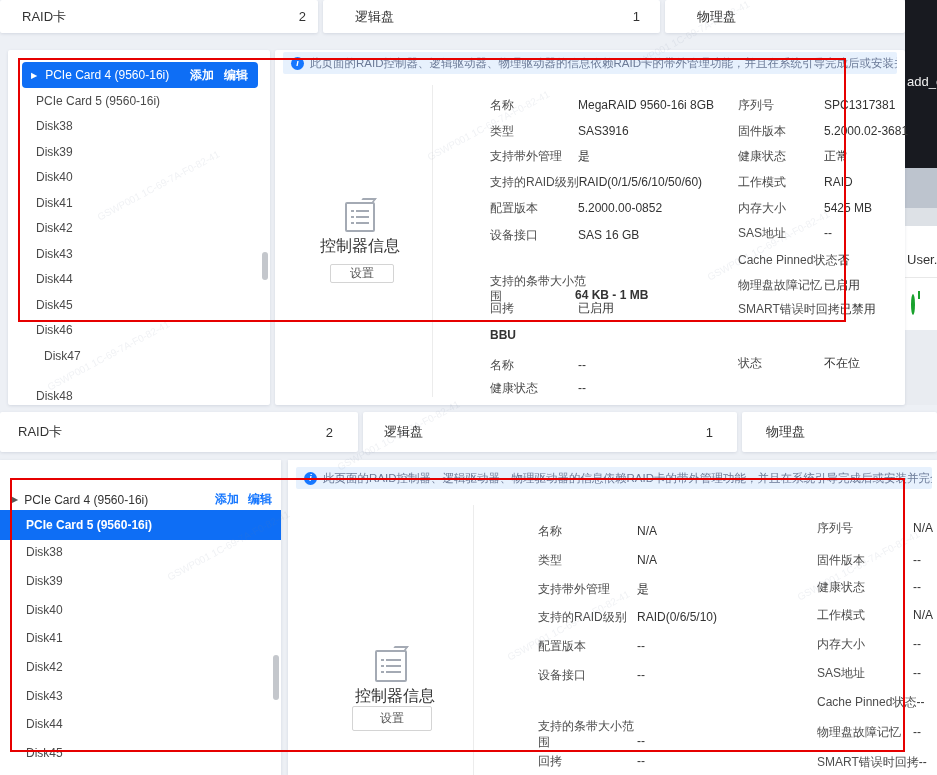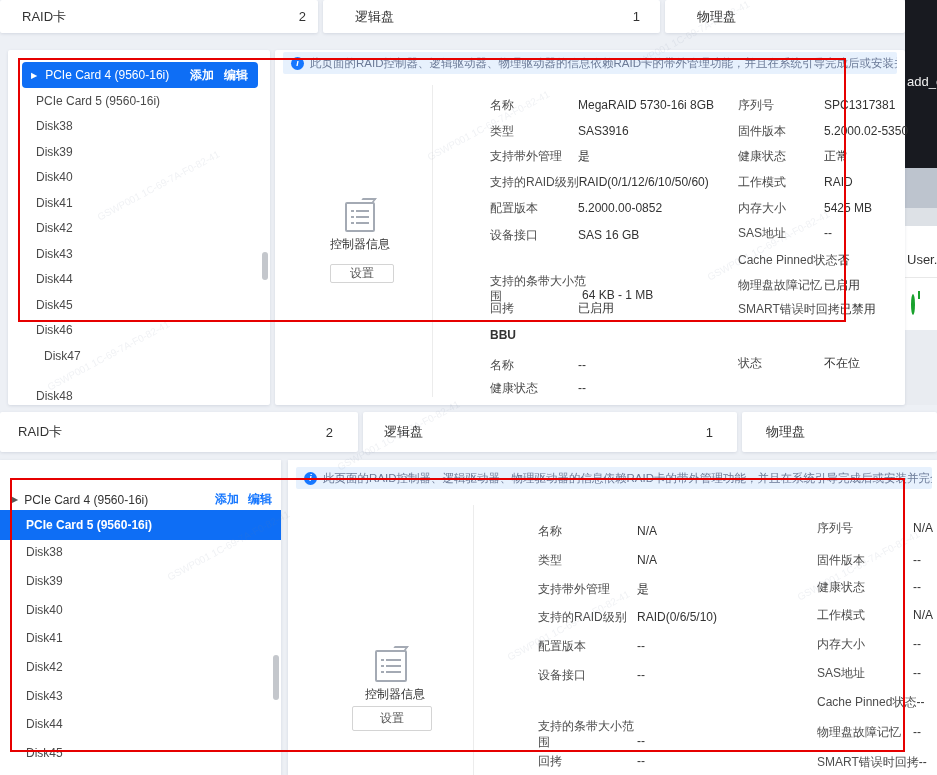--- a/index.html
+++ b/index.html
@@ -21,21 +21,21 @@
   .sitem{position:absolute;height:20px;line-height:20px;font-size:12px;color:#4a4a4a;cursor:pointer;white-space:nowrap;}
   .kv{position:absolute;display:flex;align-items:flex-start;white-space:nowrap;justify-content:space-between;}
   .kv .kl{flex:0 0 auto;font-size:12px;color:#4d4d4d;line-height:18px;}
   .kv .kvv{font-size:12px;color:#333;line-height:18px;}
   .c1t .kl{min-width:88px;} .c2t .kl{min-width:86px;}
   .c1b .kl{min-width:99px;} .c2b .kl{min-width:96px;}
   .kvwrap{position:absolute;margin-top:24px;}
   .kvwrap .kl{font-size:12px;color:#4d4d4d;}
   .kvwrap .kvv{position:absolute;font-size:12px;color:#333;white-space:nowrap;}
   .divider-v{position:absolute;width:1px;background:#ececec;}
-  .ctl-title{position:absolute;font-size:12px;color:#333;text-align:center;}
+  .ctl-title{position:absolute;font-size:16px;color:#333;text-align:center;}
   .btn{position:absolute;border:1px solid #d4d4d4;border-radius:2px;background:#fff;color:#555;
        font-size:12px;display:flex;align-items:center;justify-content:center;cursor:pointer;}
   .doc-icon{position:absolute;border:2px solid #a4aab4;border-radius:2px;background:#fff;}
   .doc-icon .flap{position:absolute;right:-2px;top:-6px;width:14px;height:5px;border:2px solid #a4aab4;border-bottom:none;border-left:none;transform:skewX(-35deg);}
   .doc-icon .ln{position:absolute;left:9px;height:2px;background:#a4aab4;right:4px;}
   .doc-icon .dot{position:absolute;left:4px;width:3px;height:2px;background:#a4aab4;}
   .red-rect{position:absolute;border:2px solid #e60000;pointer-events:none;z-index:40;}
   .thumb{position:absolute;width:6px;background:#c4c7cc;border-radius:3px;cursor:pointer;}
   .wm{position:absolute;font-size:10px;color:#6f7d99;opacity:.10;transform:rotate(-28deg);white-space:nowrap;pointer-events:none;z-index:30;}
   .power{position:relative;width:16px;height:16px;border:2px solid #18a12c;border-radius:50%;}
@@ -116,45 +116,45 @@
       <span class="ln" style="top:12px;"></span>
         <span class="dot" style="top:12px;"></span>
       <span class="ln" style="top:18px;"></span>
         <span class="dot" style="top:18px;"></span>
     </div>
     <div class="ctl-title" style="left:15px;top:186px;width:140px;">控制器信息</div>
     <div class="btn" style="left:55px;top:214px;width:64px;height:19px;">设置</div>
 
     <div class="kv c1t" style="left:215px;top:46px;">
         <span class="kl">名称</span>
-        <span class="kvv">MegaRAID 5730-16i 8GB</span>
+        <span class="kvv">MegaRAID 9560-16i 8GB</span>
       </div>
     <div class="kv c1t" style="left:215px;top:72px;">
         <span class="kl">类型</span>
         <span class="kvv">SAS3916</span>
       </div>
     <div class="kv c1t" style="left:215px;top:97px;">
         <span class="kl">支持带外管理</span>
         <span class="kvv">是</span>
       </div>
     <div class="kv c1t" style="left:215px;top:123px;">
         <span class="kl">支持的RAID级别</span>
-        <span class="kvv">RAID(0/1/12/6/10/50/60)</span>
+        <span class="kvv">RAID(0/1/5/6/10/50/60)</span>
       </div>
     <div class="kv c1t" style="left:215px;top:149px;">
         <span class="kl">配置版本</span>
         <span class="kvv">5.2000.00-0852</span>
       </div>
     <div class="kv c1t" style="left:215px;top:176px;">
         <span class="kl">设备接口</span>
         <span class="kvv">SAS 16 GB</span>
       </div>
     <div class="kvwrap" style="left:215px;top:200px;width:210px;">
       <div class="kl" style="width:100px;line-height:15px;">支持的条带大小范围</div>
-      <span class="kvv" style="left:92px;top:14px;">64 KB - 1 MB</span>
+      <span class="kvv" style="left:85px;top:14px;font-weight:bold;">64 KB - 1 MB</span>
     </div>
     <div class="kv c1t" style="left:215px;top:249px;">
         <span class="kl">回拷</span>
         <span class="kvv">已启用</span>
       </div>
 
     <div class="bbu-h" style="left:215px;top:278px;">BBU</div>
     <div class="kv c1t" style="left:215px;top:306px;">
         <span class="kl">名称</span>
         <span class="kvv">--</span>
@@ -163,21 +163,21 @@
         <span class="kl">健康状态</span>
         <span class="kvv">--</span>
       </div>
 
     <div class="kv c2t" style="left:463px;top:46px;">
         <span class="kl">序列号</span>
         <span class="kvv">SPC1317381</span>
       </div>
     <div class="kv c2t" style="left:463px;top:72px;">
         <span class="kl">固件版本</span>
-        <span class="kvv">5.2000.02-5350</span>
+        <span class="kvv">5.2000.02-3681</span>
       </div>
     <div class="kv c2t" style="left:463px;top:97px;">
         <span class="kl">健康状态</span>
         <span class="kvv">正常</span>
       </div>
     <div class="kv c2t" style="left:463px;top:123px;">
         <span class="kl">工作模式</span>
         <span class="kvv">RAID</span>
       </div>
     <div class="kv c2t" style="left:463px;top:149px;">

